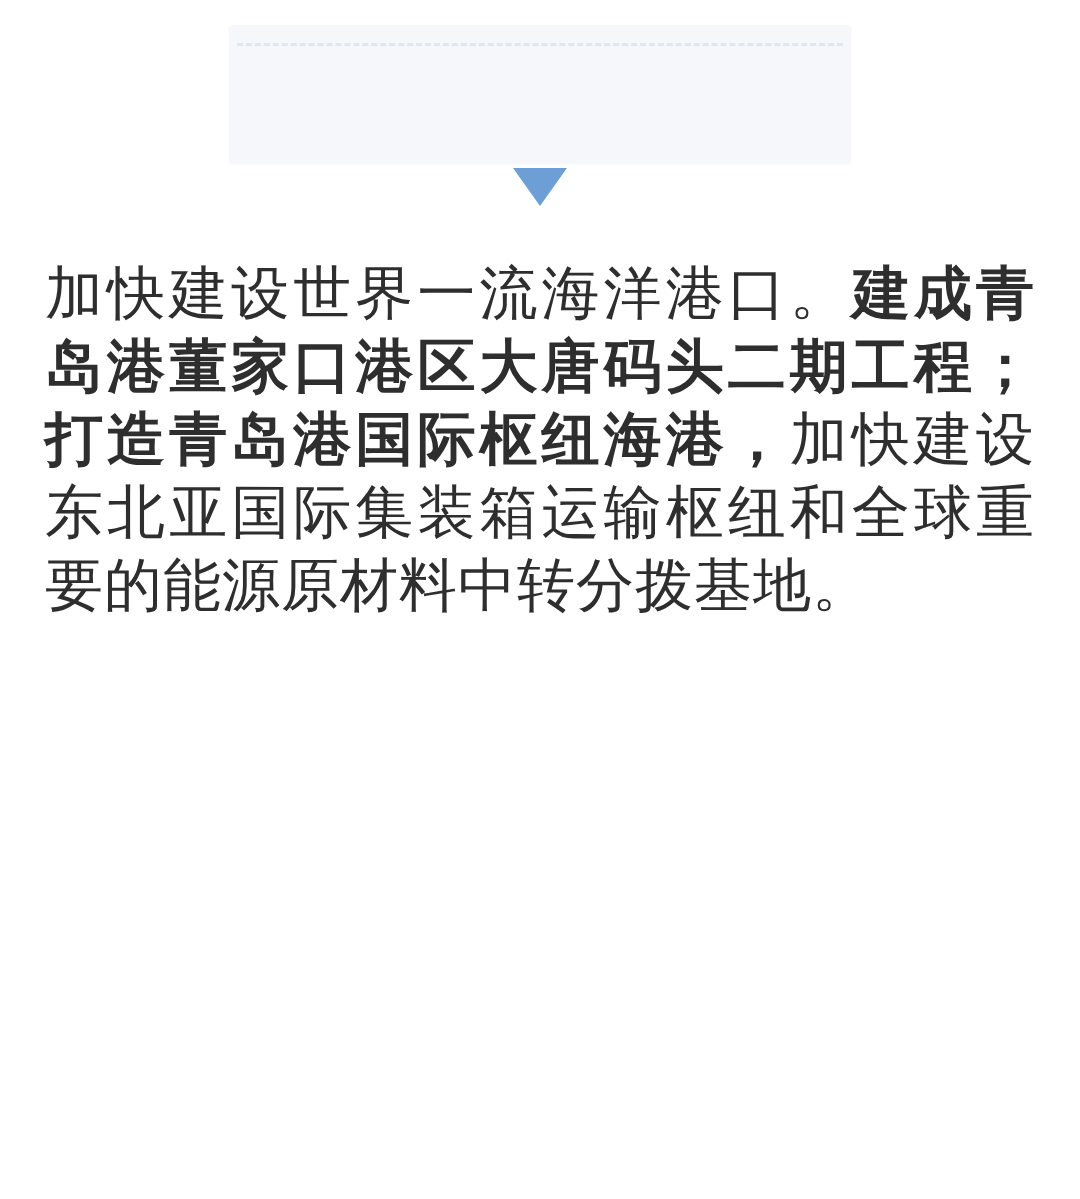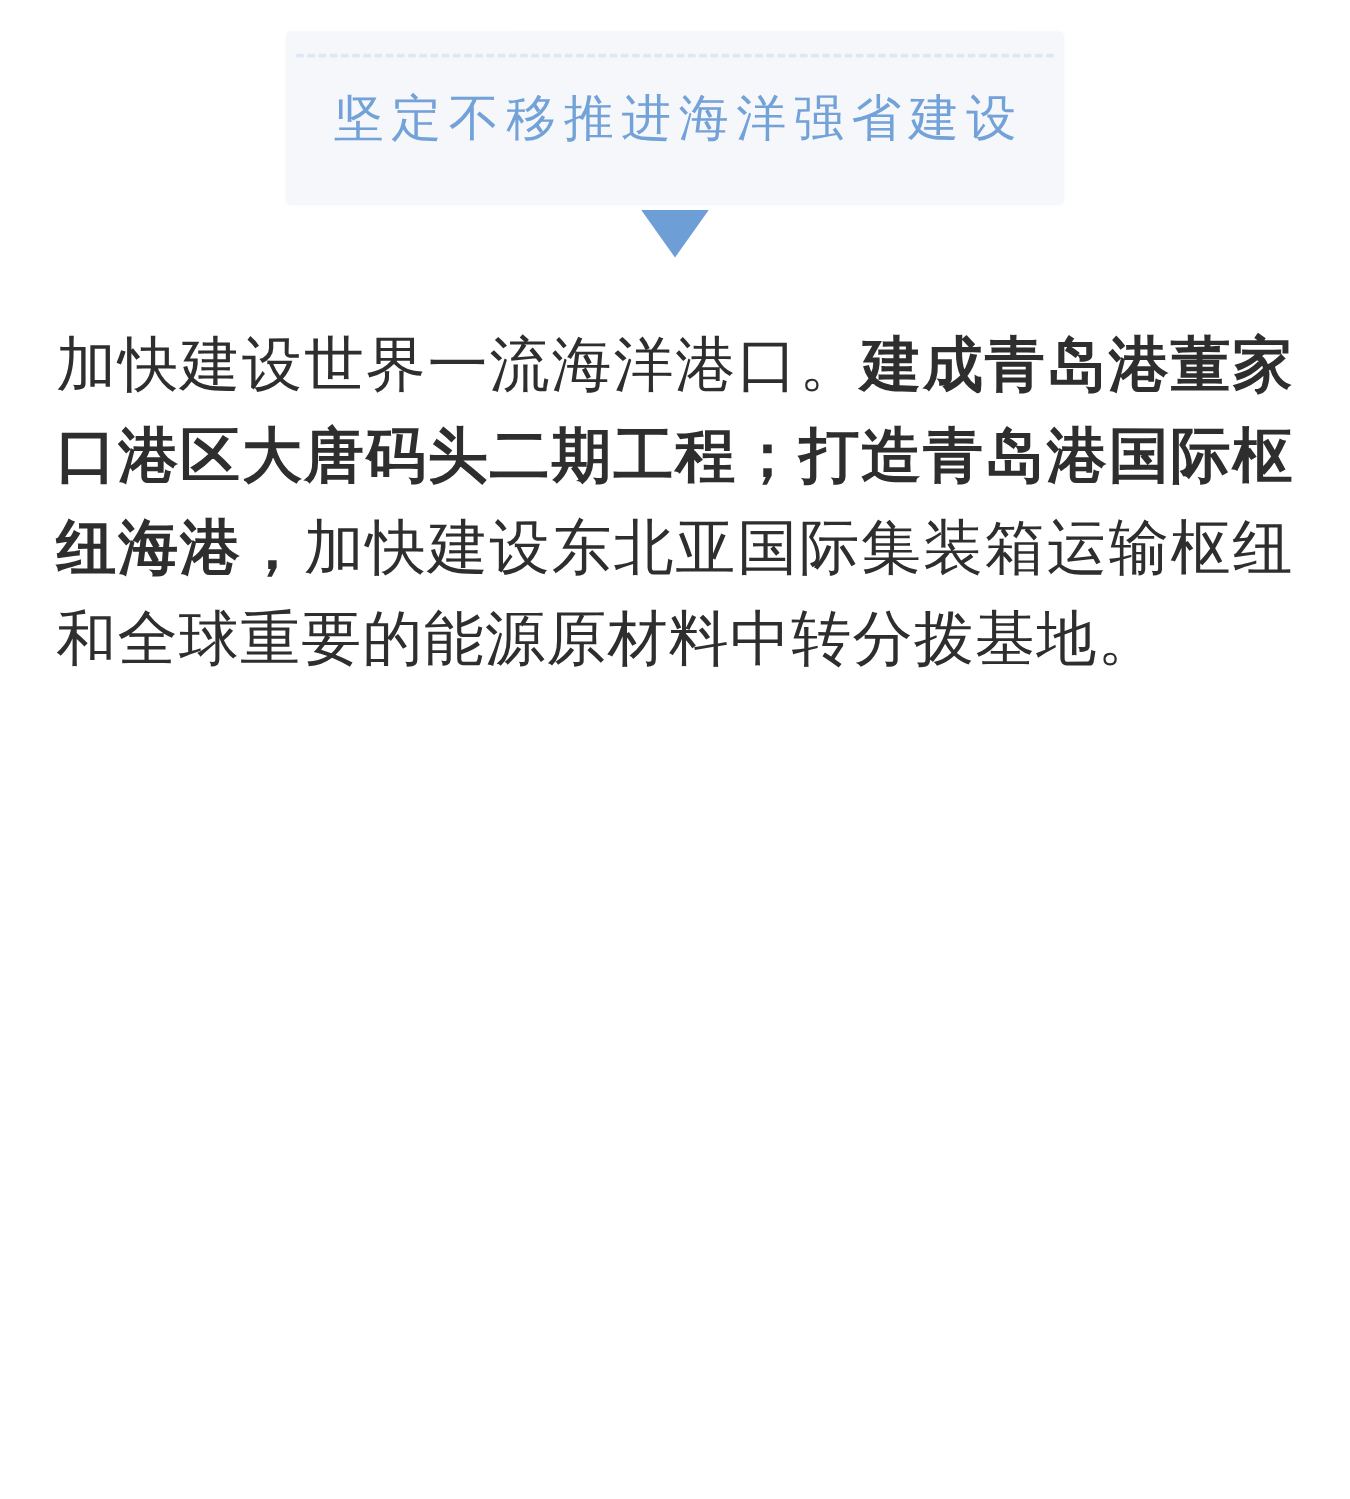--- a/index.html
+++ b/index.html
@@ -63,40 +63,39 @@
     height: 0;
     border-left: 27px solid transparent;
     border-right: 27px solid transparent;
     border-top: 38px solid var(--triangle-blue);
   }
   .article {
     margin: 50px 45px 0 45px;
     width: 990px;
   }
   .para {
-    font-size: 48px;
+    font-size: 58px;
     line-height: 73px;
     letter-spacing: 1px;
     color: var(--body-text);
     text-align: justify;
     text-justify: inter-ideograph;
     margin-bottom: 95px;
     font-weight: 400;
   }
   .para:last-child { margin-bottom: 0; }
   .para .bold { font-weight: 700; }
 </style>
 </head>
 <body>
 
 <div class="page">
 
   <div class="header-box">
     <div class="dashed-line"></div>
-    <h1 class="section-title">坚定不移推进海洋强省建设</h1>
   </div>
 
   <div class="triangle-wrap">
     <div class="triangle-down"></div>
   </div>
 
   <div class="article">
       <p class="para"><span class="">加快建设世界一流海洋港口。</span><span class="bold">建成青岛港董家口港区大唐码头二期工程；打造青岛港国际枢纽海港，</span><span class="">加快建设东北亚国际集装箱运输枢纽和全球重要的能源原材料中转分拨基地。</span></p>
     </div>
 

